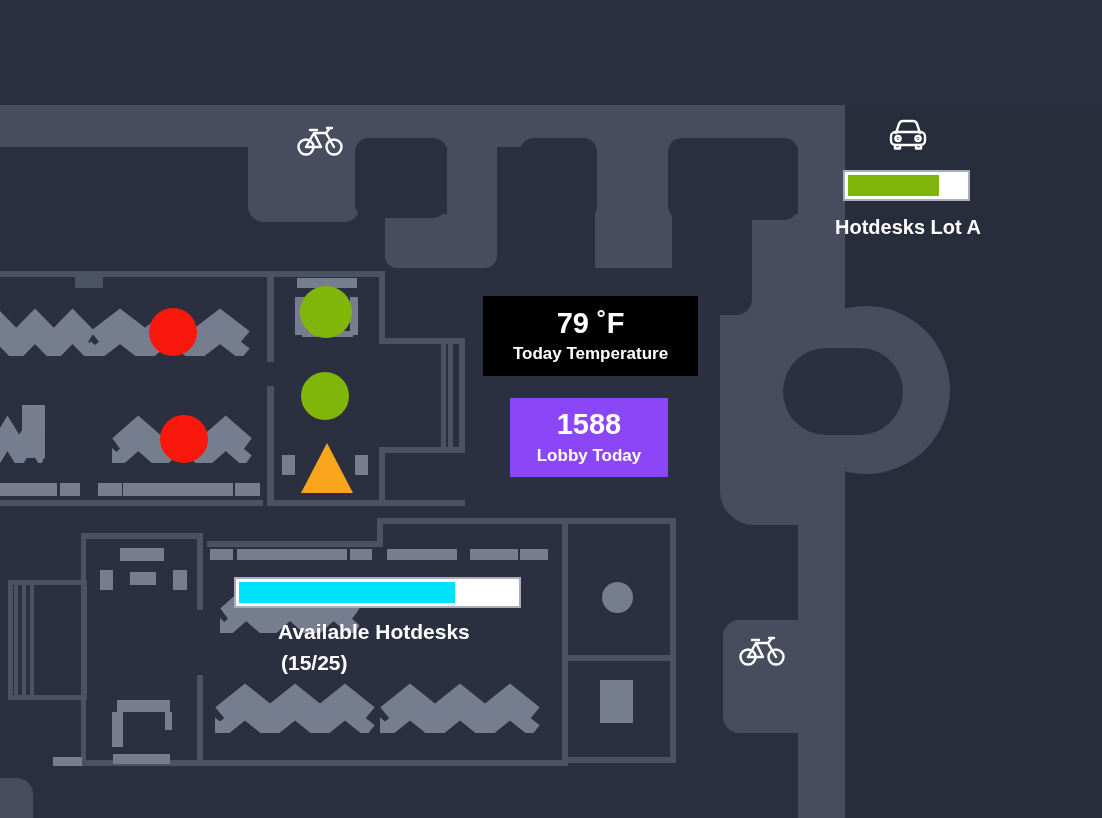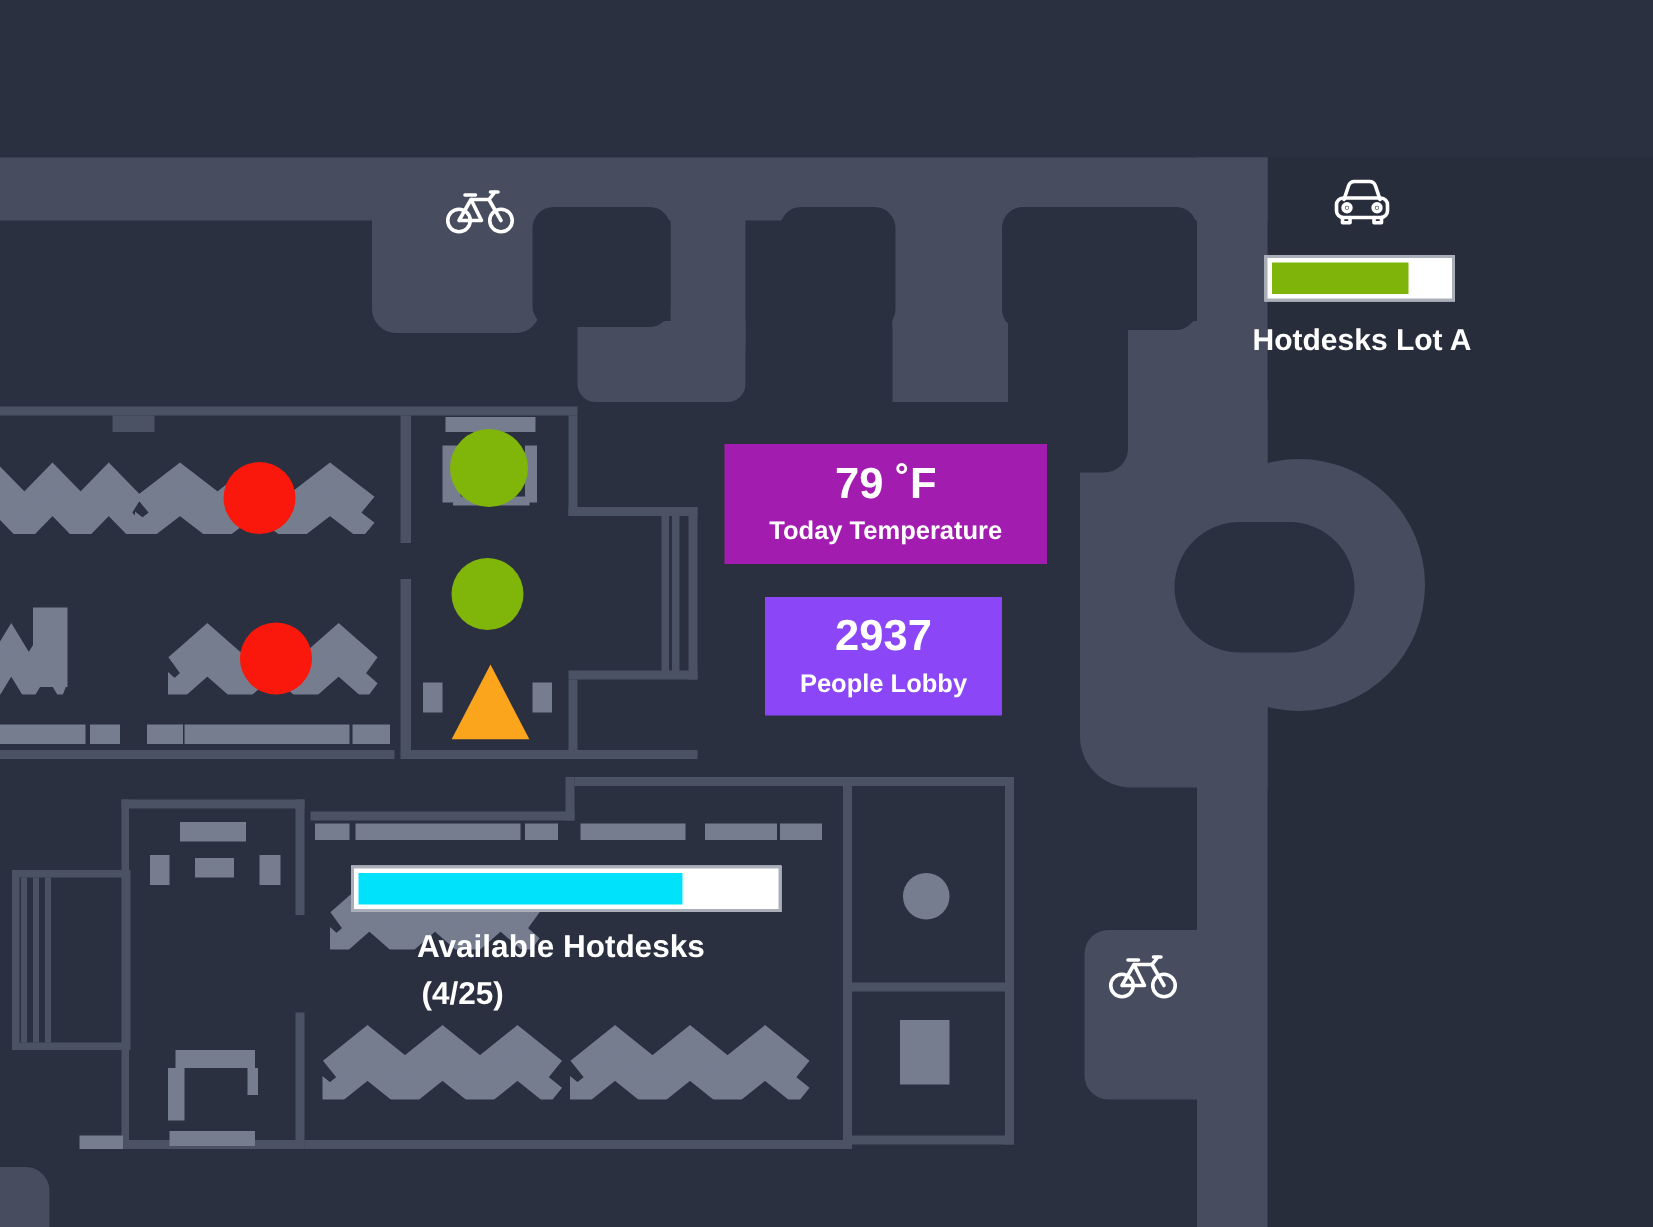--- a/index.html
+++ b/index.html
@@ -198,34 +198,34 @@
         <rect x="5" y="16" width="34" height="13" rx="4.5"></rect>
         <circle cx="12" cy="22.5" r="2.6"></circle>
         <circle cx="32" cy="22.5" r="2.6"></circle>
         <path d="M9 29 v3.5 h5 V29 M30 29 v3.5 h5 V29"></path>
       </g>
       <circle cx="12" cy="22.5" r="1" fill="#fff"></circle>
       <circle cx="32" cy="22.5" r="1" fill="#fff"></circle>
     </svg>
   </div>
 
-  <div class="kpi-card" id="card-temp" style="left: 483px; top: 296px; width: 215px; height: 80px; background: #a21caf; justify-content: center;">
+  <div class="kpi-card" id="card-temp" style="left: 483px; top: 296px; width: 215px; height: 80px; background: #000000; justify-content: center;">
     <div class="kpi-value">79 ˚F</div>
     <div class="kpi-label">Today Temperature</div>
   </div>
 
   <div class="kpi-card" id="card-people" style="left: 510px; top: 398px; width: 158px; height: 79px; background: rgb(139, 70, 247);">
-    <div class="kpi-value">2937</div>
-    <div class="kpi-label">People Lobby</div>
+    <div class="kpi-value">1588</div>
+    <div class="kpi-label">Lobby Today</div>
   </div>
 
   <div class="pbar" id="hotdesk-bar" style="left:234px; top:577px; width:287px; height:31px;">
     <div class="fill" id="hotdesk-fill" style="width: 78%; background: rgb(0, 225, 252);"></div>
   </div>
   <div class="map-label" style="left:278px; top:620px;text-align:right;">Available Hotdesks</div>
-  <div class="map-label" style="left:281px; top:651px;">(4/25)</div>
+  <div class="map-label" style="left:281px; top:651px;">(15/25)</div>
 
   <div class="pbar" id="parking-bar" style="left:843px; top:170px; width:127px; height:31px;">
     <div class="fill" id="parking-fill" style="width: 78%; background: rgb(127, 181, 11);"></div>
   </div>
   <div class="map-label" style="left:833px; top:216px; width:150px; text-align:center; font-size:20px;">Hotdesks Lot A</div>
 
 </div>
 
 </body></html>

